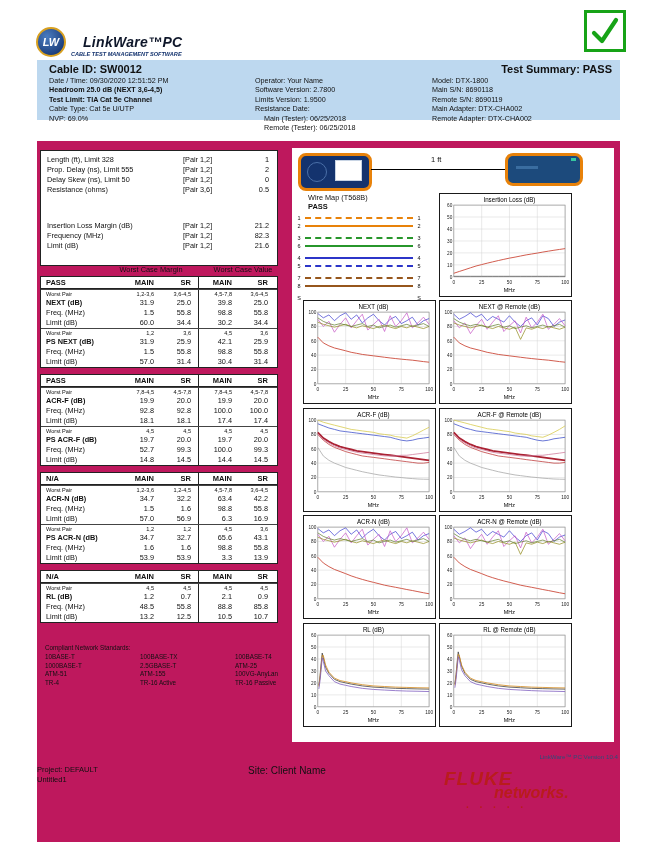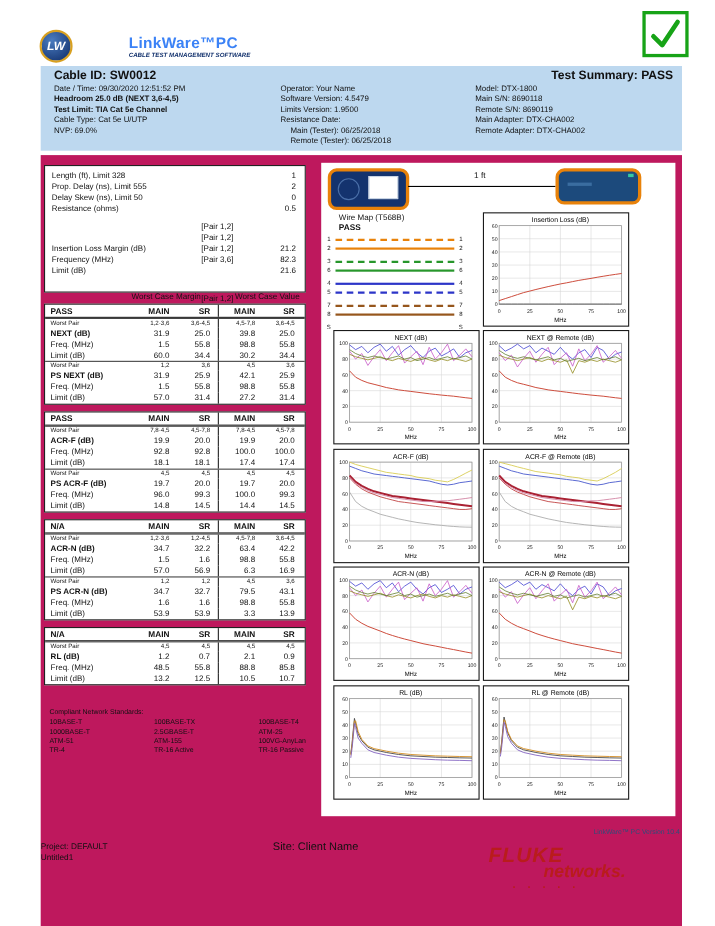--- a/index.html
+++ b/index.html
@@ -1,53 +1,53 @@
 <!DOCTYPE html>
 <html><head>
 <meta charset="utf-8">
 <style>
   html,body{margin:0;padding:0;background:#fff;}
   .page{position:relative;width:650px;height:842px;background:#fff;
         font-family:"Liberation Sans",sans-serif;color:#111;overflow:hidden;}
 
   
-  .logo{position:absolute;left:36px;top:27px;display:flex;align-items:center;gap:46px;}
+  .logo{position:absolute;left:36px;top:27px;display:flex;align-items:flex-end;}
   .logo-badge{width:26px;height:26px;border-radius:50%;
     background:radial-gradient(circle at 35% 30%,#4a7cc0,#0d2a66);
     border:2px solid #d8a020;color:#fff;font-weight:bold;font-style:italic;font-size:11px;
     display:flex;align-items:center;justify-content:center;flex:0 0 auto;}
   .logo-txt{margin-left:5px;}
-  .logo-name{font-size:14px;font-weight:bold;color:#3b82f6;letter-spacing:.3px;}
+  .logo-name{font-size:14px;font-weight:bold;font-style:italic;color:#0f172a;letter-spacing:.3px;margin-left:12px;}
   .logo-tag{font-size:5.6px;font-weight:bold;font-style:italic;color:#14336e;margin-top:1px;}
 
   
   .passbox{position:absolute;left:584px;top:10px;width:36px;height:36px;background:#fff;
            border:3px solid #17a317;}
 
   
-  .band{position:absolute;left:37px;top:60px;width:583px;height:77px;background:#bdd8ef;}
+  .band{position:absolute;left:37px;top:60px;width:583px;height:60px;background:#bdd8ef;}
   .band .colL{position:absolute;left:12px;top:3px;width:210px;}
   .band .colM{position:absolute;left:218px;top:16px;width:175px;}
   .band .colR{position:absolute;left:395px;top:16px;width:185px;}
   .cable-id{font-size:11px;font-weight:bold;line-height:13px;}
   .hline{font-size:7.2px;line-height:9.4px;}
   .hline.b{font-weight:bold;}
   .hline.ind{padding-left:9px;}
   .summary{position:absolute;right:8px;top:3px;font-size:11px;font-weight:bold;}
 
   
   .panel{position:absolute;left:37px;top:141px;width:583px;height:730px;background:#be185d;}
   .white-area{position:absolute;left:255px;top:7px;width:322px;height:594px;background:#fff;}
 
   
   .box1{position:absolute;left:3px;top:9px;width:238px;height:116px;background:#fff;
         border:1.5px solid #222;font-size:7.3px;padding-top:4px;box-sizing:border-box;}
   .trow{display:flex;height:10px;line-height:10px;}
   .trow .lab{flex:1;padding-left:6px;}
-  .trow .pr{width:48px;margin-top:46px;}
+  .trow .pr{width:48px;}
   .trow .val{width:38px;text-align:right;padding-right:8px;}
   .tgap{height:26px;}
 
   
   .wc-h{position:absolute;top:124px;font-size:7.4px;text-align:center;}
   .wc-h.m{left:64px;width:100px;}
   .wc-h.v{left:160px;width:92px;}
 
   
   .wc{position:absolute;left:3px;top:135px;width:238px;}
@@ -126,21 +126,21 @@
     <div class="colL">
       <div class="cable-id">Cable ID: SW0012</div>
       <div class="hline">Date / Time: 09/30/2020  12:51:52 PM</div>
       <div class="hline b">Headroom 25.0 dB (NEXT 3,6-4,5)</div>
       <div class="hline b">Test Limit: TIA Cat 5e Channel</div>
       <div class="hline">Cable Type: Cat 5e U/UTP</div>
       <div class="hline">NVP: 69.0%</div>
     </div>
     <div class="colM">
       <div class="hline">Operator: Your Name</div>
-      <div class="hline">Software Version: 4.5479</div>
+      <div class="hline">Software Version: 2.7800</div>
       <div class="hline">Limits Version: 1.9500</div>
       <div class="hline">Resistance Date:</div>
       <div class="hline ind">Main (Tester): 06/25/2018</div>
       <div class="hline ind">Remote (Tester): 06/25/2018</div>
     </div>
     <div class="colR">
       <div class="hline">Model: DTX-1800</div>
       <div class="hline">Main S/N: 8690118</div>
       <div class="hline">Remote S/N: 8690119</div>
       <div class="hline">Main Adapter: DTX-CHA002</div>
@@ -249,21 +249,21 @@
             <span class="c0">Freq. (MHz)</span>
             <span class="c1">1.5</span>
             <span class="c2">55.8</span>
             <span class="c3">98.8</span>
             <span class="c4">55.8</span>
           </div>
           <div class="wrow">
             <span class="c0">Limit (dB)</span>
             <span class="c1">57.0</span>
             <span class="c2">31.4</span>
-            <span class="c3">27.2</span>
+            <span class="c3">30.4</span>
             <span class="c4">31.4</span>
           </div>
         </div>
         <div class="sec">
           <div class="wrow hd">
             <span class="c0">PASS</span>
             <span class="c1">MAIN</span>
             <span class="c2">SR</span>
             <span class="c3">MAIN</span>
             <span class="c4">SR</span>
@@ -305,21 +305,21 @@
           </div>
           <div class="wrow bl">
             <span class="c0">PS ACR-F (dB)</span>
             <span class="c1">19.7</span>
             <span class="c2">20.0</span>
             <span class="c3">19.7</span>
             <span class="c4">20.0</span>
           </div>
           <div class="wrow">
             <span class="c0">Freq. (MHz)</span>
-            <span class="c1">96.0</span>
+            <span class="c1">52.7</span>
             <span class="c2">99.3</span>
             <span class="c3">100.0</span>
             <span class="c4">99.3</span>
           </div>
           <div class="wrow">
             <span class="c0">Limit (dB)</span>
             <span class="c1">14.8</span>
             <span class="c2">14.5</span>
             <span class="c3">14.4</span>
             <span class="c4">14.5</span>
@@ -365,21 +365,21 @@
             <span class="c0">Worst Pair</span>
             <span class="c1">1,2</span>
             <span class="c2">1,2</span>
             <span class="c3">4,5</span>
             <span class="c4">3,6</span>
           </div>
           <div class="wrow bl">
             <span class="c0">PS ACR-N (dB)</span>
             <span class="c1">34.7</span>
             <span class="c2">32.7</span>
-            <span class="c3">79.5</span>
+            <span class="c3">65.6</span>
             <span class="c4">43.1</span>
           </div>
           <div class="wrow">
             <span class="c0">Freq. (MHz)</span>
             <span class="c1">1.6</span>
             <span class="c2">1.6</span>
             <span class="c3">98.8</span>
             <span class="c4">55.8</span>
           </div>
           <div class="wrow">

